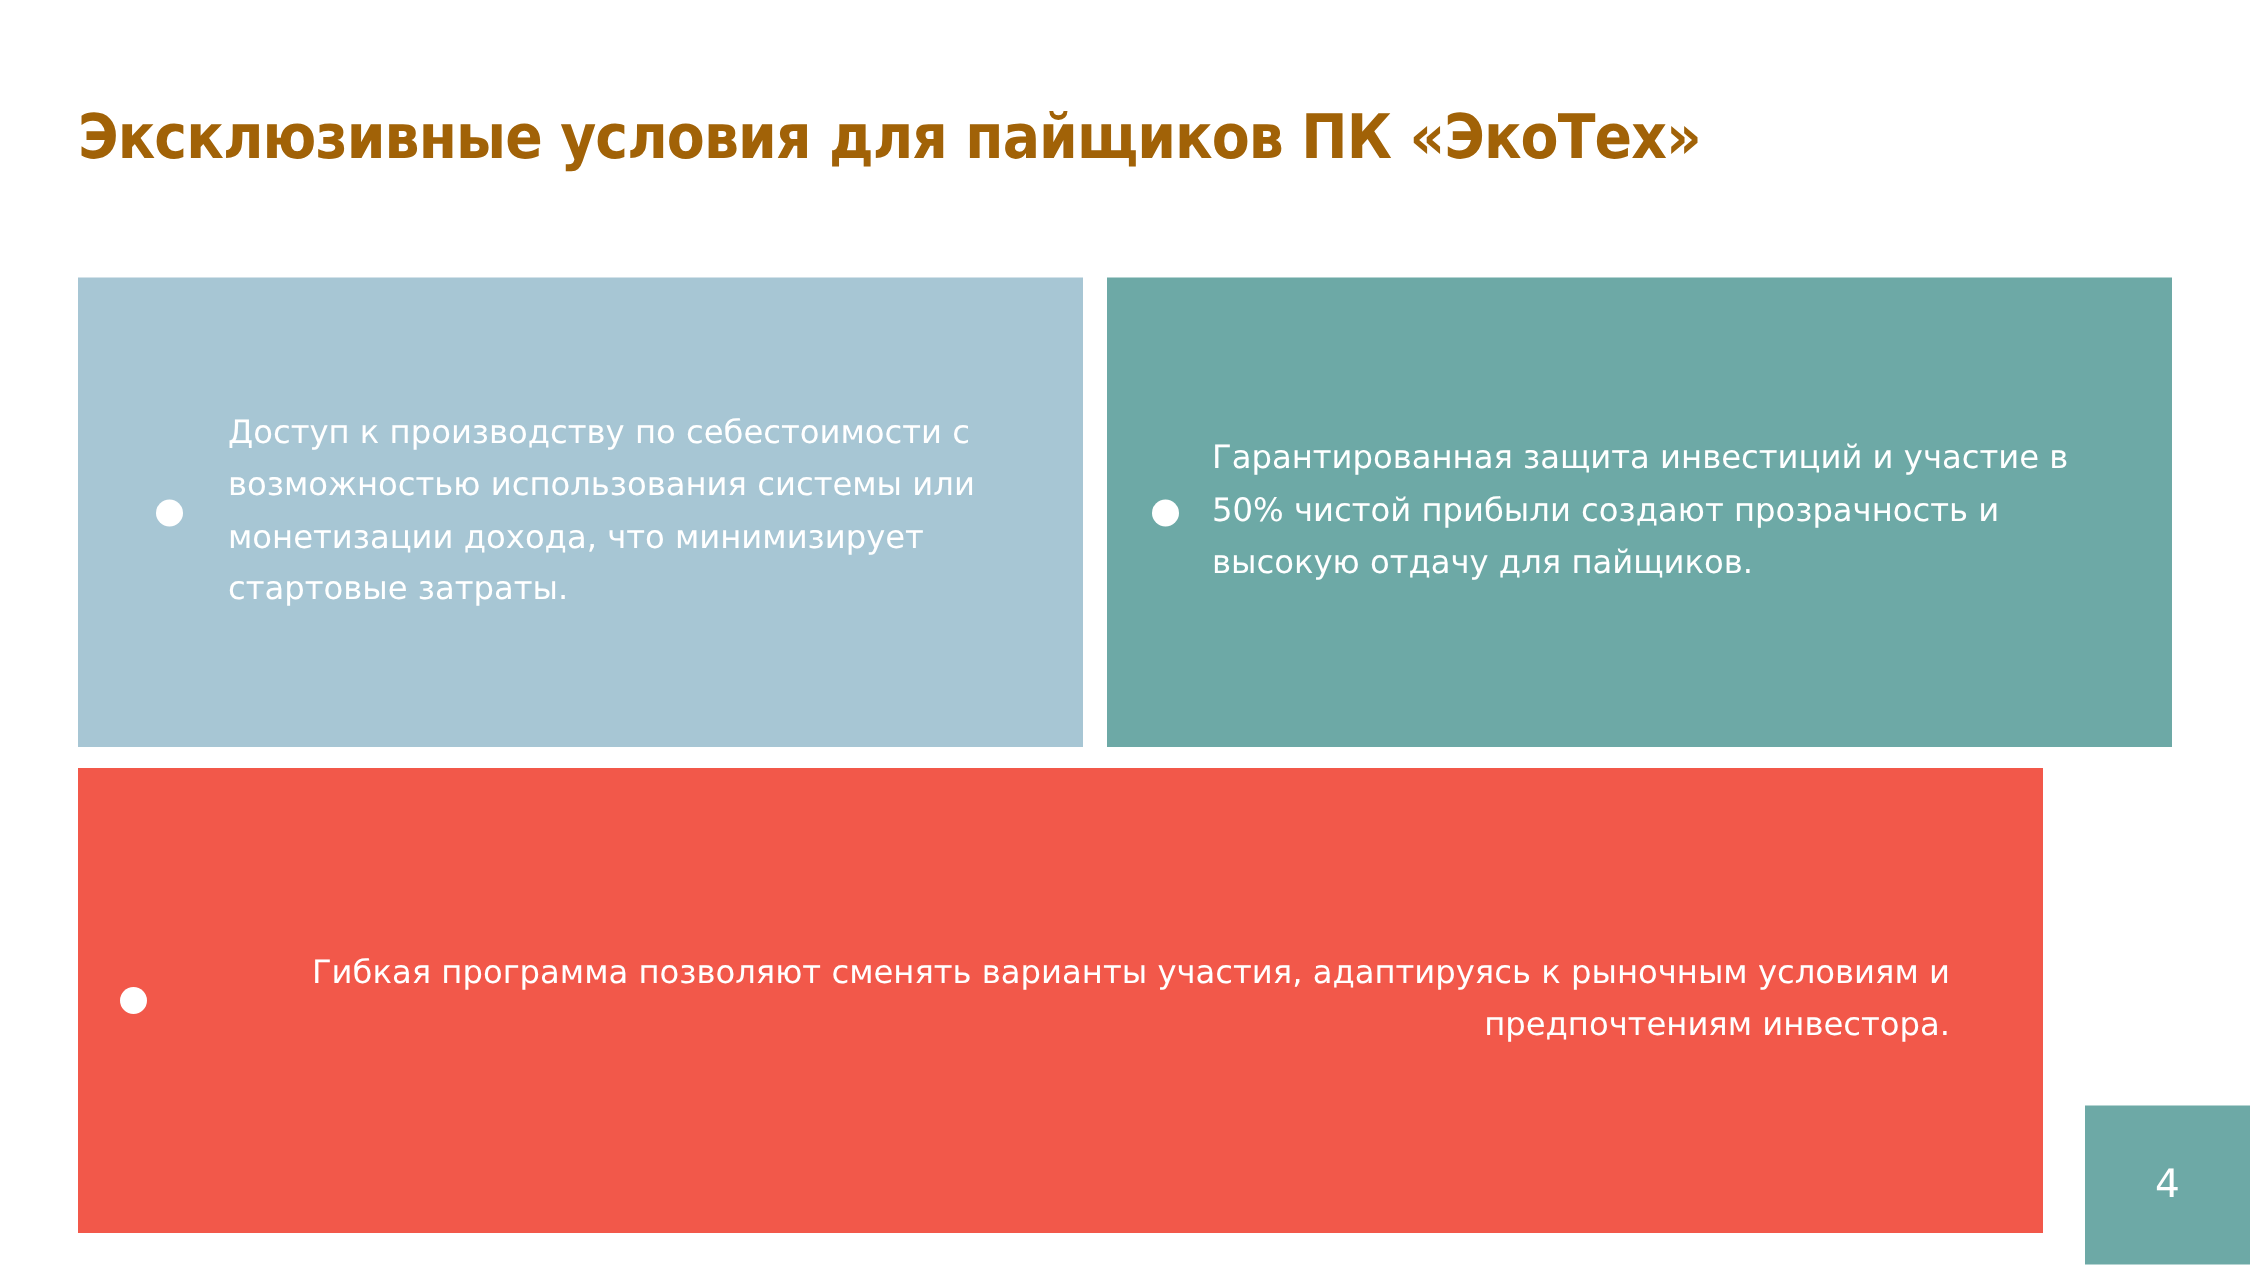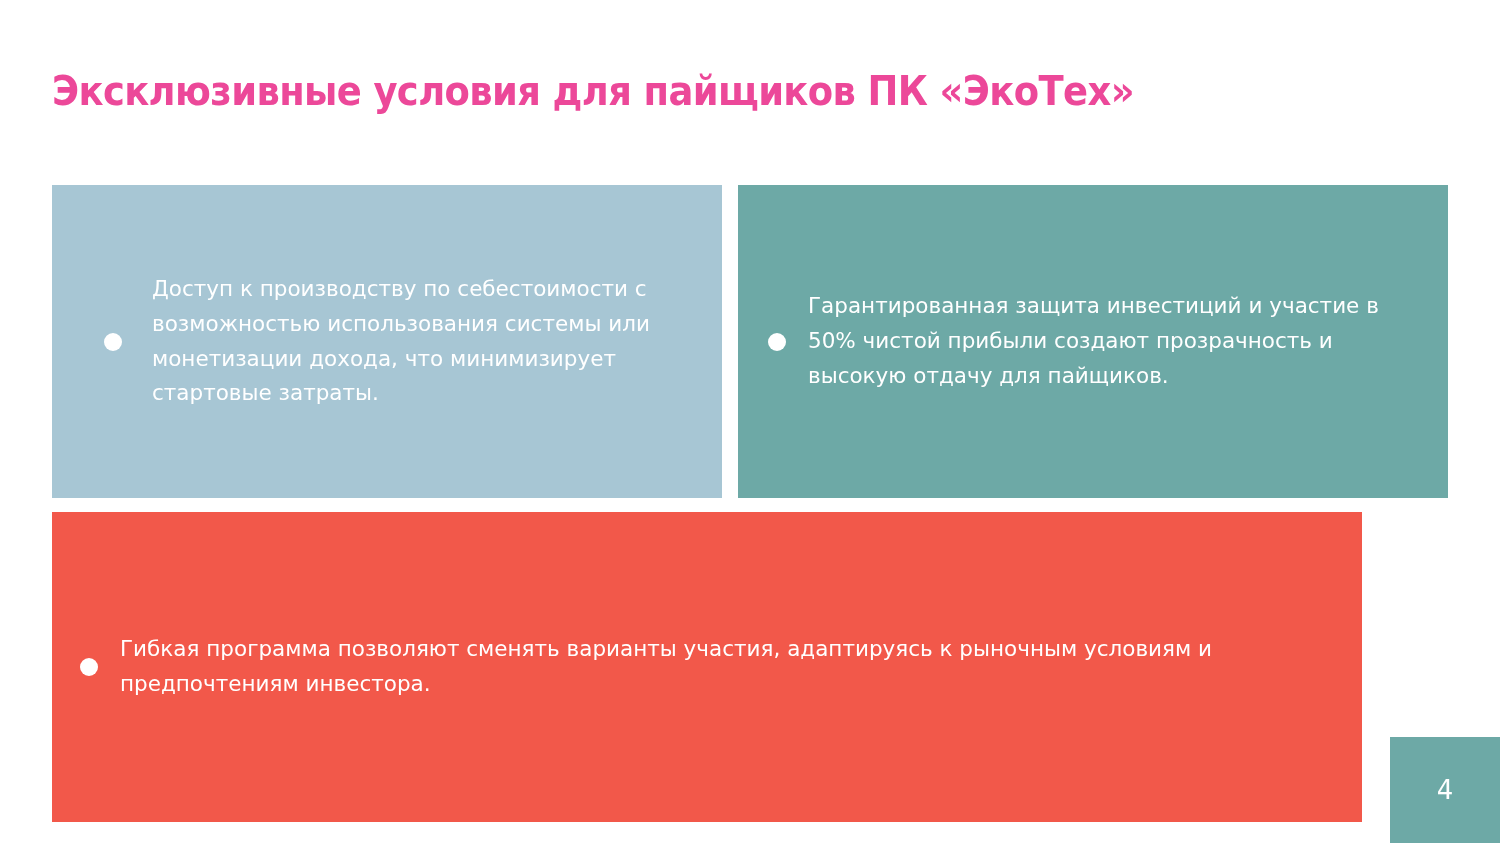--- a/index.html
+++ b/index.html
@@ -20,21 +20,21 @@
     height: 843px;
     background: #ffffff;
   }
   .slide-title {
     position: absolute;
     left: 52px;
     top: 68px;
     width: 1380px;
     font-size: 41px;
     font-weight: bold;
-    color: #ec4899;
+    color: #a16207;
     letter-spacing: -0.6px;
     line-height: 1.15;
     font-family: "DejaVu Sans", sans-serif;
     font-stretch: condensed;
     white-space: nowrap;
   }
 
   .card {
     position: absolute;
     box-sizing: border-box;
@@ -85,20 +85,21 @@
   }
 
   
   .card-3 {
     left: 52px;
     top: 512px;
     width: 1310px;
     height: 310px;
     background: #f2584a;
     padding: 0 40px 0 28px;
+    text-align: right;
   }
   .card-3 .card-text {
     width: 1180px;
   }
 
   .page-number-box {
     position: absolute;
     left: 1390px;
     top: 737px;
     width: 110px;

